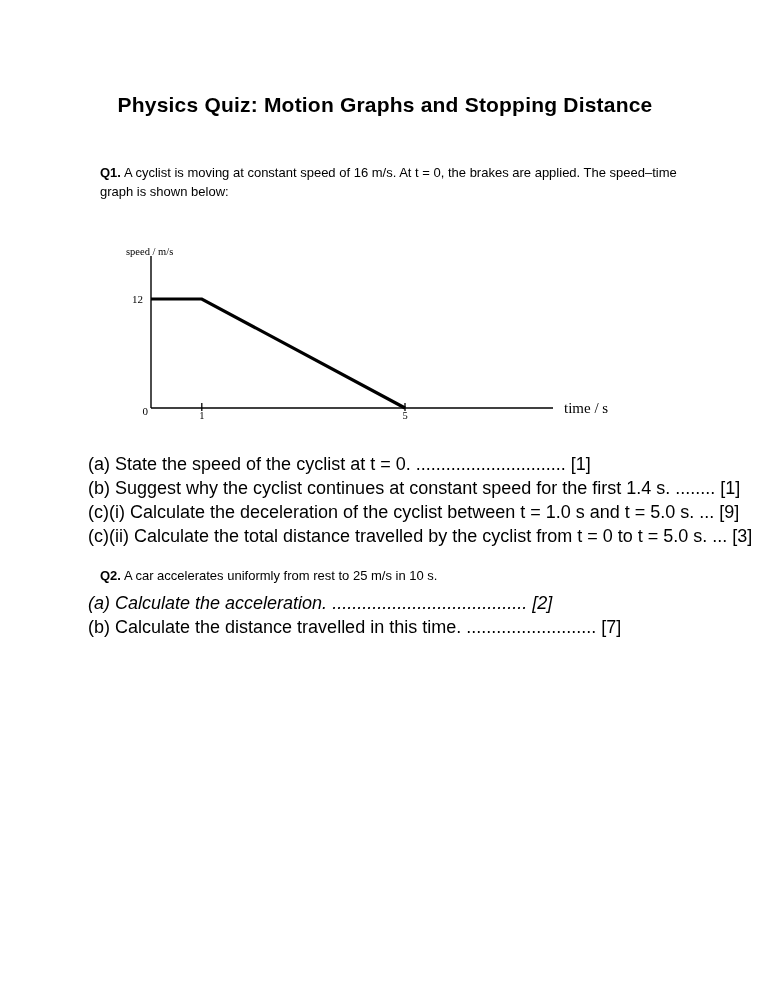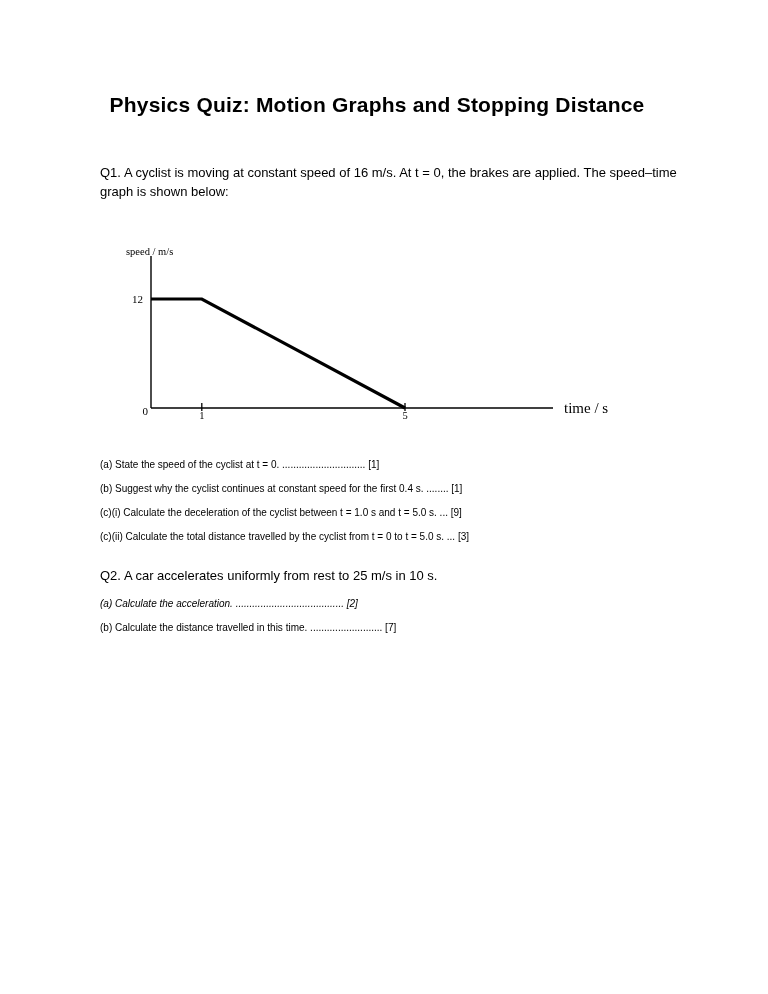--- a/index.html
+++ b/index.html
@@ -2,30 +2,30 @@
 <html><head>
 <meta charset="utf-8">
 <style>
   html,body{margin:0;padding:0;}
   body{
     width:768px;height:994px;background:#ffffff;position:relative;
     font-family:"Liberation Sans", sans-serif;color:#000;overflow:hidden;
   }
   .abs{position:absolute;}
   #title{
-    top:91px;left:92px;width:570px;text-align:center;
+    top:91px;left:100px;width:570px;text-align:center;
     font-size:21px;line-height:28px;font-weight:bold;letter-spacing:0.2px;
   }
   .para{font-size:13px;line-height:19px;}
   #q1-intro{top:163px;left:100px;width:582px;}
-  .qline{font-size:10px;line-height:15px;white-space:nowrap;left:100px;}
+  .qline{font-size:18px;line-height:15px;white-space:nowrap;left:88px;}
   #q1-a{top:457px;} #q1-b{top:481px;} #q1-ci{top:505px;} #q1-cii{top:529px;}
   #q2-intro{top:566px;left:100px;width:582px;}
   #q2-a{top:596px;font-style:italic;} #q2-b{top:620px;}
-  .b{font-weight:normal;}
+  .b{font-weight:bold;}
   #graph{top:235px;left:100px;width:560px;height:195px;}
   .axis{stroke:#000;stroke-width:1.4;fill:none;}
   .serif-lbl{font-family:"Liberation Serif", serif;fill:#000;}
 </style>
 </head>
 <body>
 
 <div id="title" class="abs">Physics Quiz: Motion Graphs and Stopping Distance</div>
 
 <div id="q1-intro" class="abs para"><span class="b">Q1.</span> <span>A cyclist is moving at constant speed of 16 m/s. At t = 0, the brakes are applied. The speed–time graph is shown below:</span></div>
@@ -42,20 +42,20 @@
     </g>
   <text class="serif-lbl" x="126" y="255" font-size="10.5">speed / m/s</text>
   <text class="serif-lbl" x="564" y="413" font-size="15">time / s</text>
   <text class="serif-lbl" x="148" y="415" font-size="11" text-anchor="end">0</text>
   <g>
       <text x="143" y="303.004" font-size="11" text-anchor="end" class="serif-lbl">12</text>
     </g>
 </svg>
 
 <div id="q1-a" class="abs qline">(a) State the speed of the cyclist at t = 0. .............................. [1]</div>
-<div id="q1-b" class="abs qline">(b) Suggest why the cyclist continues at constant speed for the first 0.4 s. ........ [1]</div>
+<div id="q1-b" class="abs qline">(b) Suggest why the cyclist continues at constant speed for the first 1.4 s. ........ [1]</div>
 <div id="q1-ci" class="abs qline">(c)(i) Calculate the deceleration of the cyclist between t = 1.0 s and t = 5.0 s. ... [9]</div>
 <div id="q1-cii" class="abs qline">(c)(ii) Calculate the total distance travelled by the cyclist from t = 0 to t = 5.0 s. ... [3]</div>
 
 <div id="q2-intro" class="abs para"><span class="b">Q2.</span> <span>A car accelerates uniformly from rest to 25 m/s in 10 s.</span></div>
 
 <div id="q2-a" class="abs qline">(a) Calculate the acceleration. ....................................... [2]</div>
 <div id="q2-b" class="abs qline">(b) Calculate the distance travelled in this time. .......................... [7]</div>
 
 </body></html>

